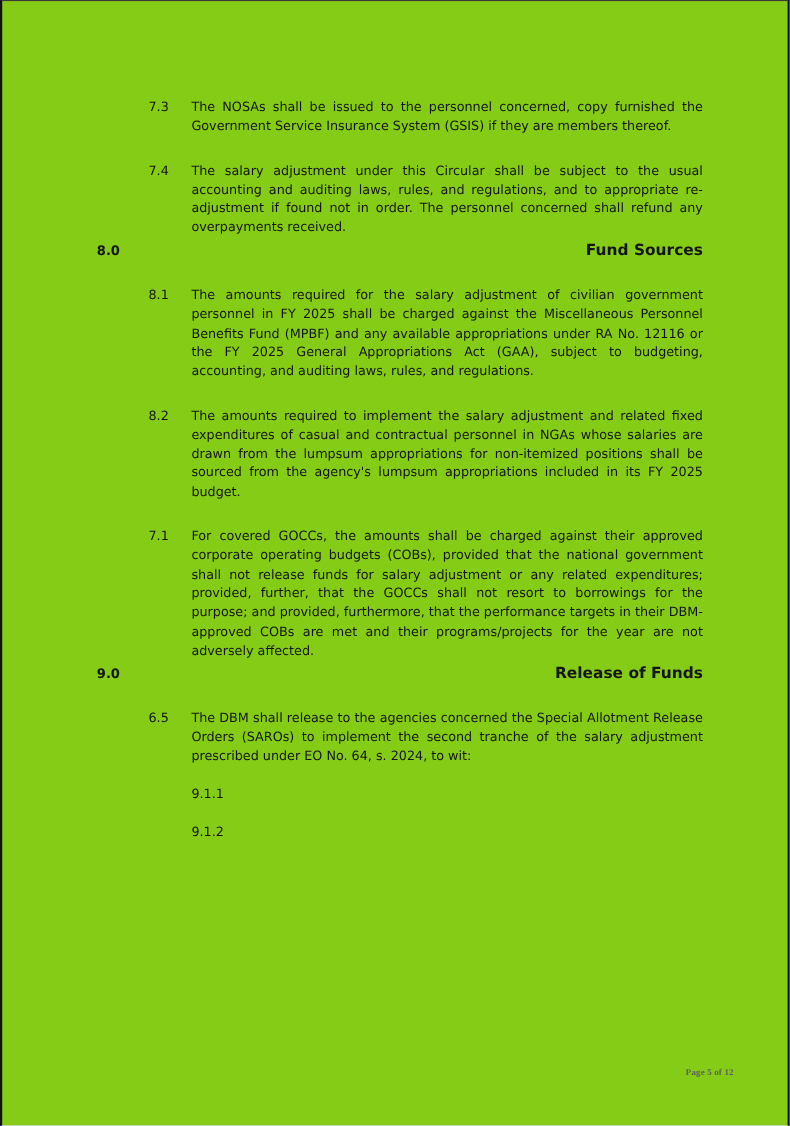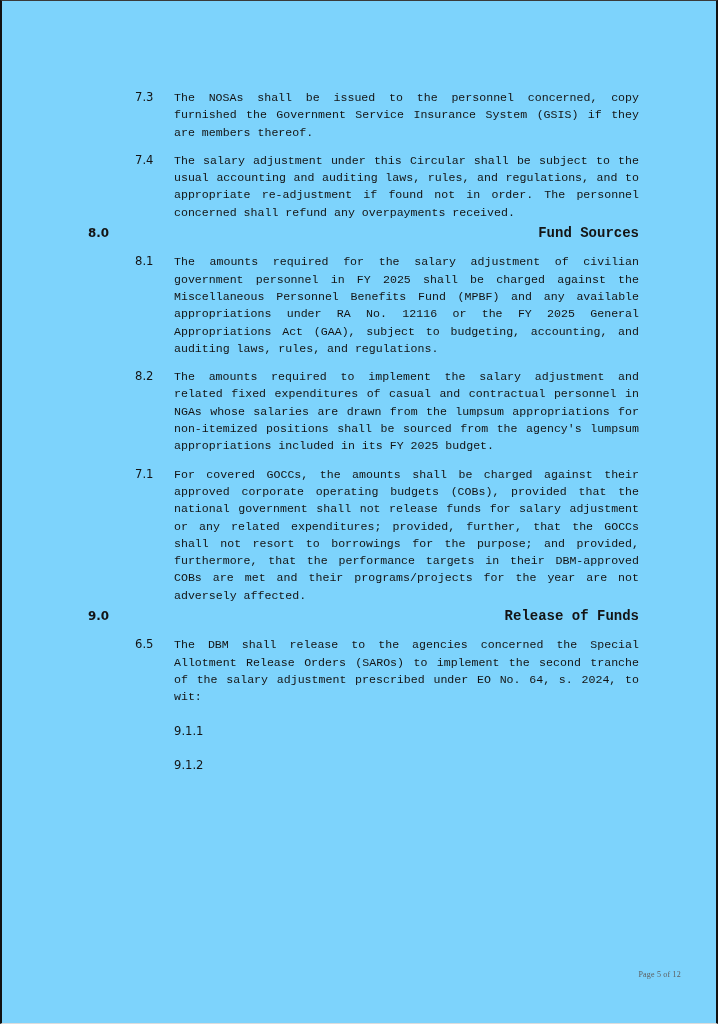--- a/index.html
+++ b/index.html
@@ -7,21 +7,21 @@
     padding: 0;
     background: #ffffff;
   }
   body {
     font-family: "DejaVu Sans", sans-serif;
   }
   .page {
     position: relative;
     width: 718px;
     height: 1024px;
-    background: #7dd3fc;
+    background: #84cc16;
     box-sizing: border-box;
     border-left: 2px solid #111111;
     border-right: 2px solid #111111;
     border-top: 1px solid #3a3a3a;
     border-bottom: 1px solid #dcdcdc;
     overflow: hidden;
     padding-left: 36px;
   }
   .content {
     position: absolute;
@@ -41,42 +41,41 @@
     line-height: 17.3px;
   }
   .body-txt {
     flex: 1 1 auto;
     color: #141414;
     font-size: 11.6px;
     line-height: 17.3px;
     text-align: justify;
     text-justify: inter-word;
     hyphens: none;
-    font-family: Liberation Mono, monospace;
   }
 
   
   .heading {
     margin-top: 4px;
     margin-bottom: 0;
   }
   .heading .num {
     width: 47px;
     font-weight: bold;
     font-size: 11.9px;
   }
   .heading .body-txt {
     font-weight: bold;
     font-size: 14px;
     text-align: right;
   }
 
   
   .clause {
-    margin-top: 11px;
+    margin-top: 23px;
     padding-left: 47px;
   }
   .clause .num {
     width: 39px;
   }
 
   
   .subclause {
     margin-top: 17px;
     padding-left: 86px;
@@ -86,25 +85,25 @@
     width: 52px;
   }
 
   .first-block {
     margin-top: 0;
   }
 
   
   .footer {
     position: absolute;
-    right: 35px;
+    right: 49px;
     bottom: 44px;
     font-family: "Liberation Serif", serif;
     font-size: 8px;
-    font-weight: normal;
+    font-weight: bold;
     color: #5d5d5d;
     letter-spacing: 0.2px;
   }
 </style>
 </head>
 <body>
 
 <div class="page">
   <div class="content">
       <div class="row clause first-block">

